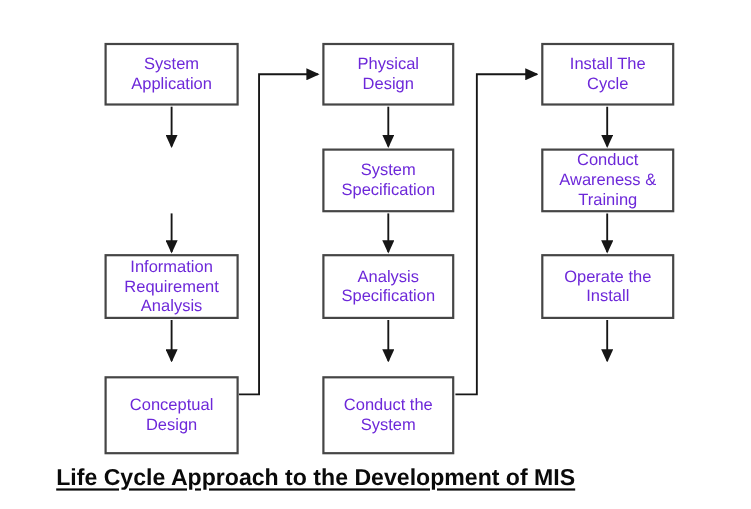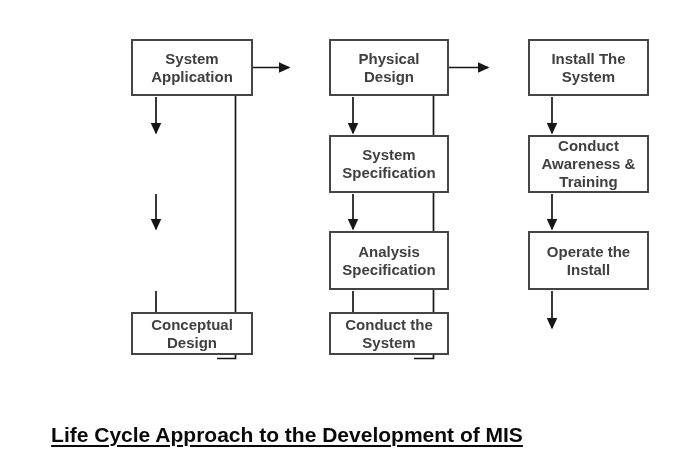--- a/index.html
+++ b/index.html
@@ -24,38 +24,37 @@
   }
   .box {
     position: absolute;
     box-sizing: border-box;
     background: #ffffff;
     border: 2px solid #454545;
     display: flex;
     align-items: center;
     justify-content: center;
     text-align: center;
-    color: #404040;
-    font-weight: bold;
+    color: #6d28d9;
+    font-weight: normal;
     font-size: 15px;
     line-height: 18px;
-    margin-left: 36px;
   }
   .box span {
     white-space: pre-line;
   }
   
   .c1 { left: 95px;  width: 122px; }
   .c2 { left: 293px; width: 120px; }
   .c3 { left: 492px; width: 121px; }
   
   .r1 { top: 39px;  height: 57px; }
   .r2 { top: 135px; height: 58px; }
   .r3 { top: 231px; height: 59px; }
-  .r4 { top: 312px; height: 43px; }
+  .r4 { top: 342px; height: 71px; }
 
   .title {
     position: absolute;
     left: 0;
     top: 423px;
     width: 574px;
     text-align: center;
     color: #0a0a0a;
     font-weight: bold;
     font-size: 21px;
@@ -92,20 +91,25 @@
       <path d="M217 358.5 H235.5 V67.5 H289" marker-end="url(#ah)"></path>
 
       <path d="M414 358.5 H433.5 V67.5 H488" marker-end="url(#ah)"></path>
     </g>
   </svg>
 
   <div class="box c1 r1">
     <span>System
 Application</span>
   </div>
+  <div class="box c1 r3">
+    <span>Information
+Requirement
+Analysis</span>
+  </div>
   <div class="box c1 r4">
     <span>Conceptual
 Design</span>
   </div>
 
   <div class="box c2 r1">
     <span>Physical
 Design</span>
   </div>
   <div class="box c2 r2">
@@ -116,21 +120,21 @@
     <span>Analysis
 Specification</span>
   </div>
   <div class="box c2 r4">
     <span>Conduct the
 System</span>
   </div>
 
   <div class="box c3 r1">
     <span>Install The
-System</span>
+Cycle</span>
   </div>
   <div class="box c3 r2">
     <span>Conduct
 Awareness &amp;
 Training</span>
   </div>
   <div class="box c3 r3">
     <span>Operate the
 Install</span>
   </div>

